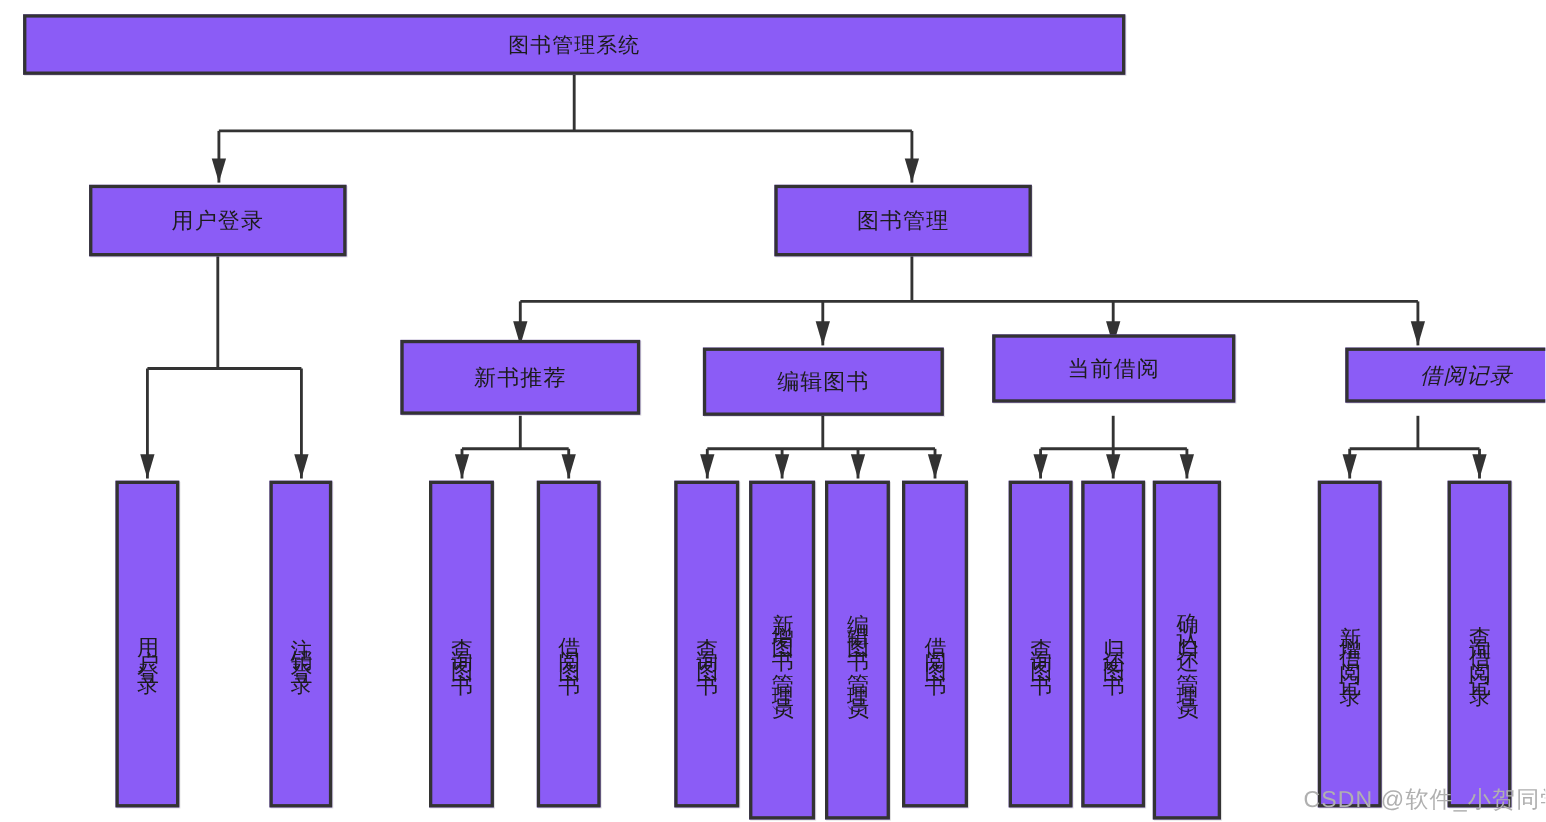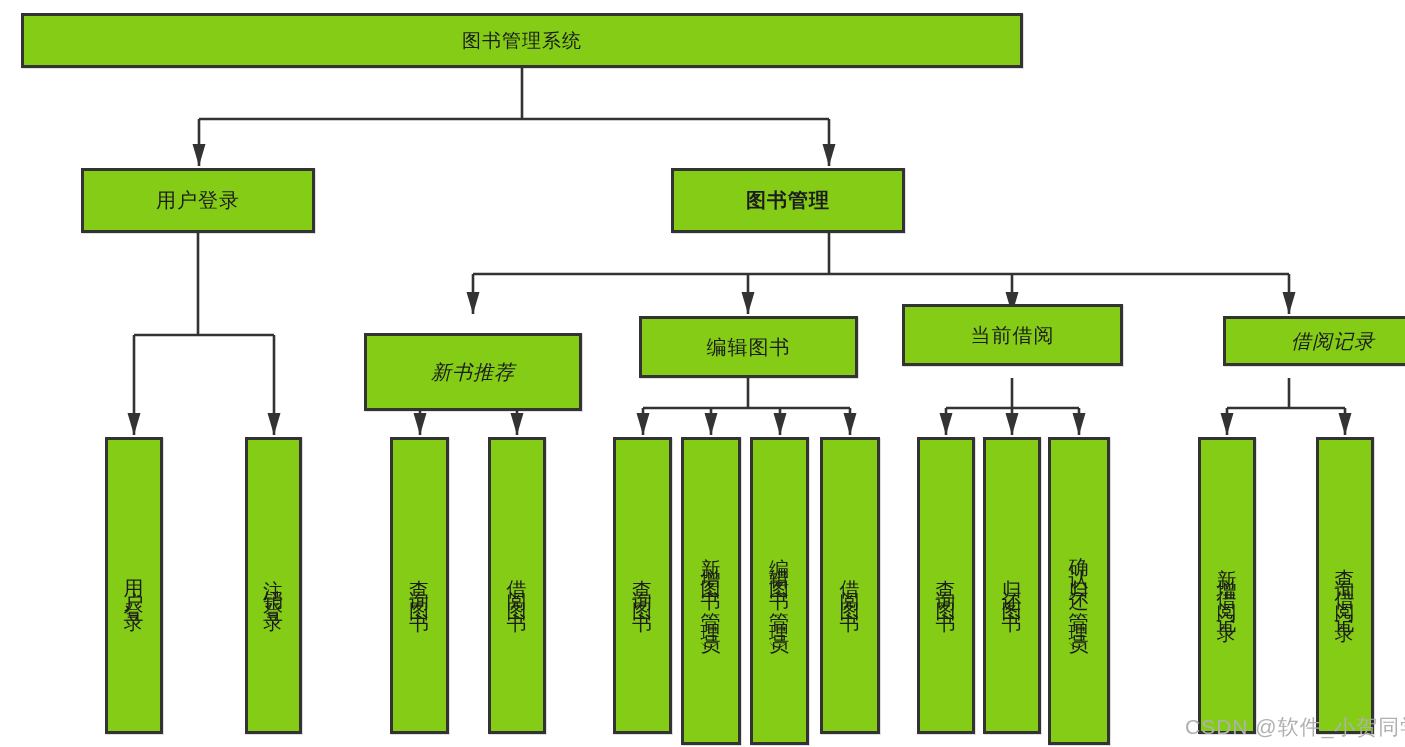--- a/index.html
+++ b/index.html
@@ -2,36 +2,36 @@
 <html><head>
 <meta charset="utf-8">
 <style>
   html,body{margin:0;padding:0;background:#ffffff;}
   .stage{
     position:relative;width:1405px;height:747px;overflow:hidden;background:#ffffff;
     font-family:"Liberation Sans","DejaVu Sans",sans-serif;color:#1c1c1c;
   }
   .wires{position:absolute;left:0;top:0;z-index:0;}
   .box{
-    position:absolute;box-sizing:border-box;background:#84cc16;
+    position:absolute;box-sizing:border-box;background:#8b5cf6;
     border:3px solid #333333;z-index:1;
     display:flex;align-items:center;justify-content:center;
     box-shadow:1px 1px 0 rgba(0,0,0,0.12);
   }
   .box.h span{font-size:20px;letter-spacing:1px;white-space:nowrap;}
   #n-root span{font-size:19px;}
   .box.v span{
     writing-mode:vertical-rl;text-orientation:mixed;
     font-size:20px;letter-spacing:11px;line-height:1;white-space:nowrap;
   }
   
   #n-root          {left:21px;  top:13px;  width:1002px;height:55px;}
   #n-user-login    {left:81px;  top:168px; width:234px; height:65px;}
-  #n-book-mgmt     {left:671px; top:168px; width:234px; height:65px;font-weight:bold;}
-  #n-new-book-rec  {left:364px; top:333px; width:218px; height:78px;font-style:italic;}
+  #n-book-mgmt     {left:704px; top:168px; width:234px; height:65px;}
+  #n-new-book-rec  {left:364px; top:309px; width:218px; height:68px;}
   #n-book-borrow   {left:639px; top:316px; width:219px; height:62px;}
   #n-current-borrow{left:902px; top:304px; width:221px; height:62px;}
   #n-borrow-records{left:1223px;top:316px; width:220px; height:50px;font-style:italic;}
   .leaf{top:437px;height:297px;}
   .leaf.tall{height:308px;}
   #l-user-login {left:105px; width:58px;}
   #l-logout     {left:245px; width:57px;}
   #l-query1     {left:390px; width:59px;}
   #l-borrow1    {left:488px; width:58px;}
   #l-query2     {left:613px; width:59px;}

